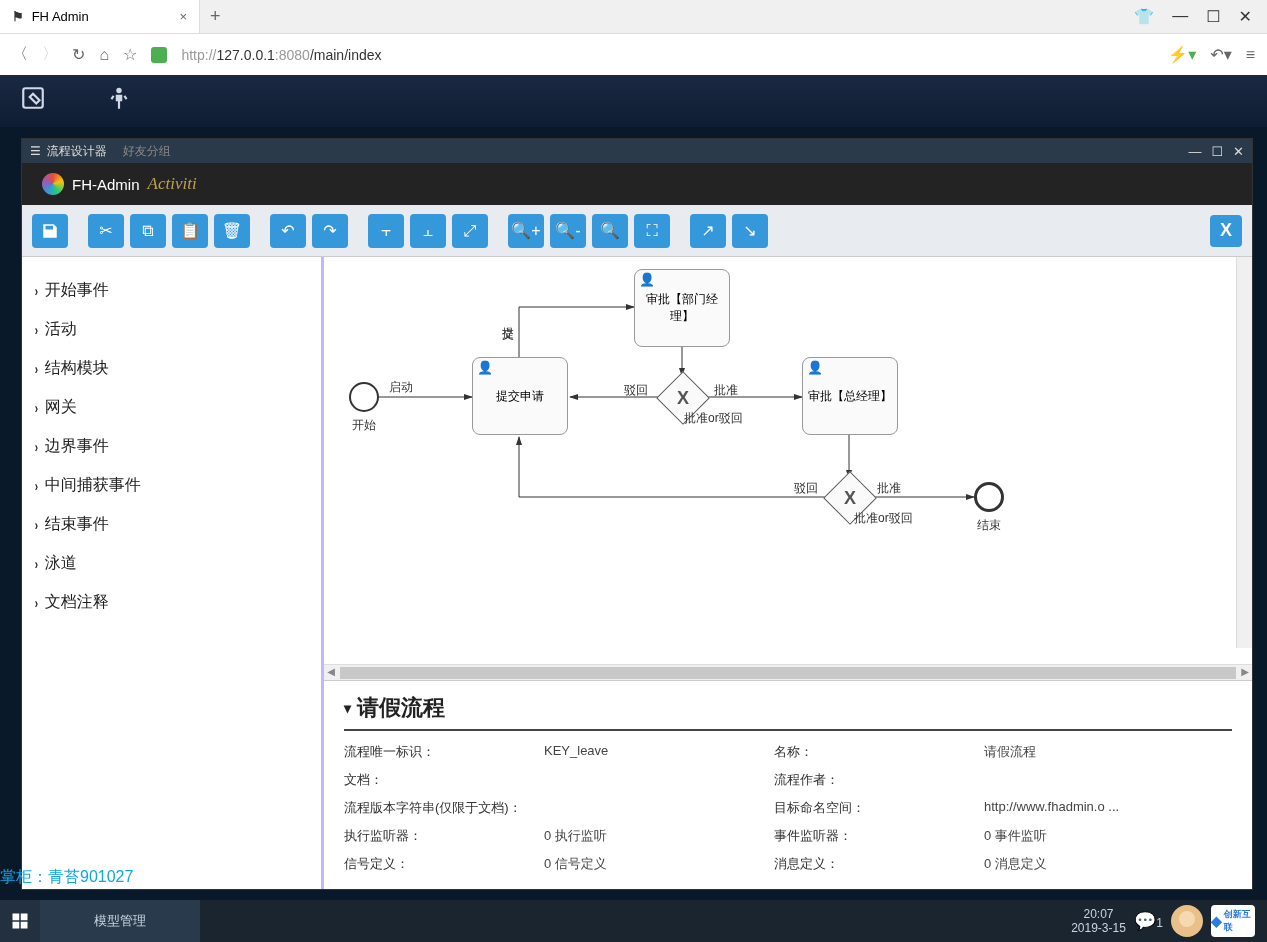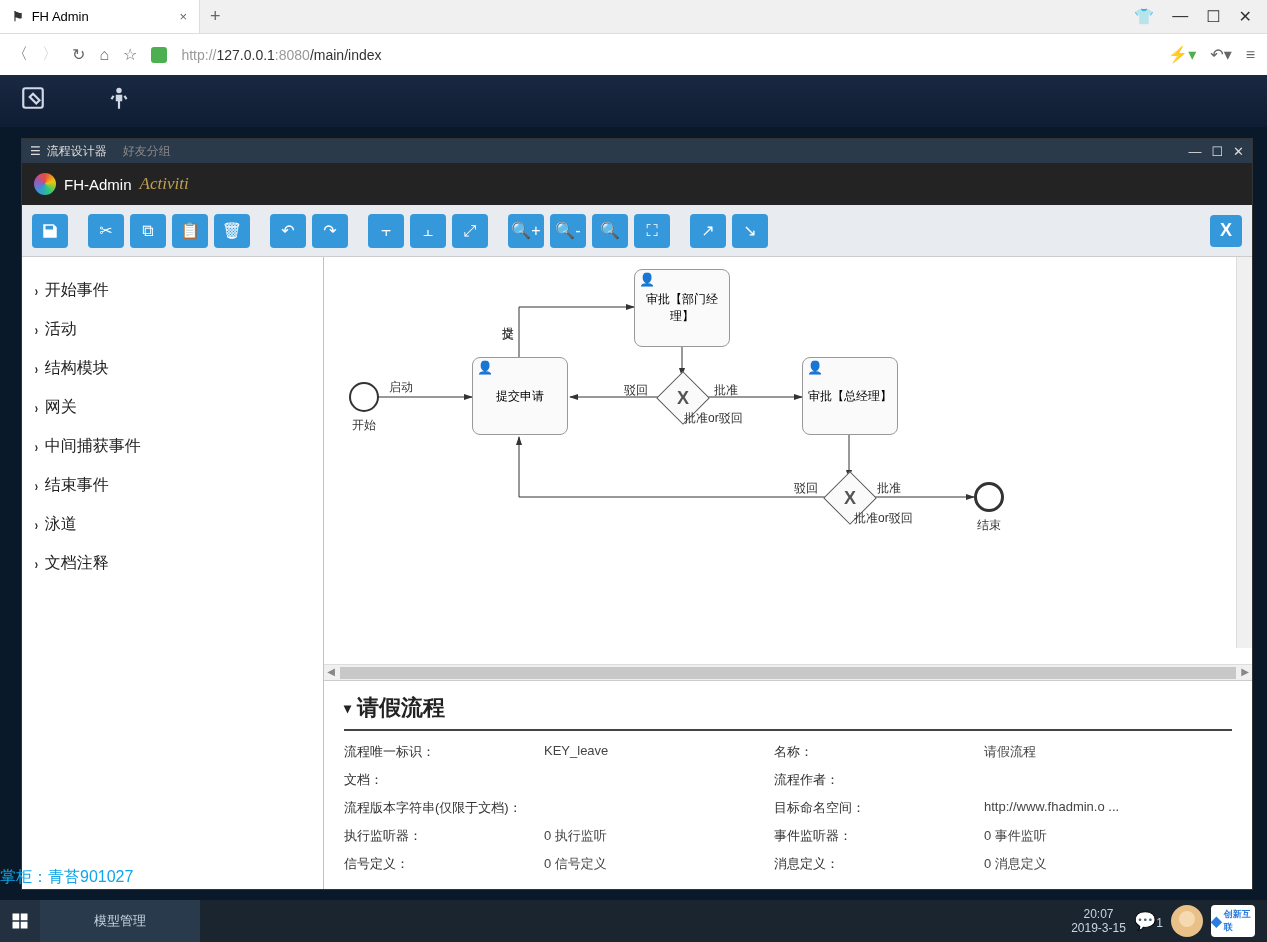--- a/index.html
+++ b/index.html
@@ -21,34 +21,34 @@
 
 
 .app-header { height: 52px; background: linear-gradient(180deg,#1a2942,#0e1d33); display: flex; align-items: center; padding: 0 20px; gap: 60px; }
 .hdr-icon { color: #d0d8e8; font-size: 26px; }
 
 
 .modal { position: absolute; left: 21px; top: 138px; right: 14px; bottom: 52px; background: #fff; border: 1px solid #333; display: flex; flex-direction: column; }
 .modal-title { height: 24px; background: #2b3a4a; color: #ddd; font-size: 12px; display: flex; align-items: center; padding: 0 8px; }
 .modal-title .tt { display:flex; gap:16px;}
 .modal-wc { margin-left: auto; display: flex; gap: 10px; font-size: 13px; }
-.brand-bar { height: 42px; background: #232323; display: flex; align-items: center; padding: 0 12px; gap: 8px; }
+.brand-bar { height: 42px; background: #232323; display: flex; align-items: center; padding: 0 20px; gap: 8px; }
 .pinwheel { width: 22px; height: 22px; border-radius: 50%; background: conic-gradient(#e74c3c,#f1c40f,#2ecc71,#3498db,#9b59b6,#e74c3c); }
 .brand-name { color: #fff; font-size: 15px; }
 .activiti { color: #c0a050; font-size: 17px; font-style: italic; font-family: cursive; }
 
 
 .toolbar { height: 52px; background: #e8ecf1; border-bottom: 1px solid #ccc; display: flex; align-items: center; padding: 0 10px; gap: 6px; }
 .tb-btn { width: 36px; height: 34px; background: #3498db; border-radius: 4px; display: flex; align-items: center; justify-content: center; color: #fff; font-size: 16px; cursor: pointer; }
 .tb-sep { width: 8px; }
 .tb-x { margin-left: auto; width: 32px; height: 32px; background: #3498db; border-radius: 4px; color: #fff; font-size: 18px; font-weight: bold; display: flex; align-items: center; justify-content: center; }
 
 
 .body-area { flex: 1; display: flex; overflow: hidden; }
-.palette { width: 302px; border-right: 1px solid #c4b5fd; padding: 14px 12px; background: #fff; }
+.palette { width: 302px; border-right: 3px solid #c4b5fd; padding: 14px 12px; background: #fff; }
 .palette-item { font-size: 16px; color: #222; padding: 9px 0; cursor: pointer; display:flex; align-items:center; gap:6px;}
 .palette-item::before { content: "›"; font-weight: bold; font-size: 14px; color:#222; transform: scaleX(0.7);}
 
 .canvas-wrap { flex: 1; display: flex; flex-direction: column; position: relative; }
 .canvas { flex: 1; position: relative; background: #fff; overflow:hidden; }
 .hscroll { height: 16px; background: #f0f0f0; border-top:1px solid #ddd; display:flex; align-items:center;}
 .hscroll .lar{width:14px;height:14px;color:#888;font-size:10px;text-align:center;}
 .hscroll .thumb{flex:1;height:12px;background:#c8c8c8;margin:0 2px;}
 .hscroll .rar{width:14px;height:14px;color:#888;font-size:10px;text-align:center;}
 .vscroll { position:absolute; right:0; top:0; bottom:16px; width:16px; background:#f0f0f0; border-left:1px solid #ddd;}
@@ -189,20 +189,23 @@
           <span>开始事件</span>
         </div>
       <div class="palette-item">
           <span>活动</span>
         </div>
       <div class="palette-item">
           <span>结构模块</span>
         </div>
       <div class="palette-item">
           <span>网关</span>
+        </div>
+      <div class="palette-item">
+          <span>边界事件</span>
         </div>
       <div class="palette-item">
           <span>中间捕获事件</span>
         </div>
       <div class="palette-item">
           <span>结束事件</span>
         </div>
       <div class="palette-item">
           <span>泳道</span>
         </div>

